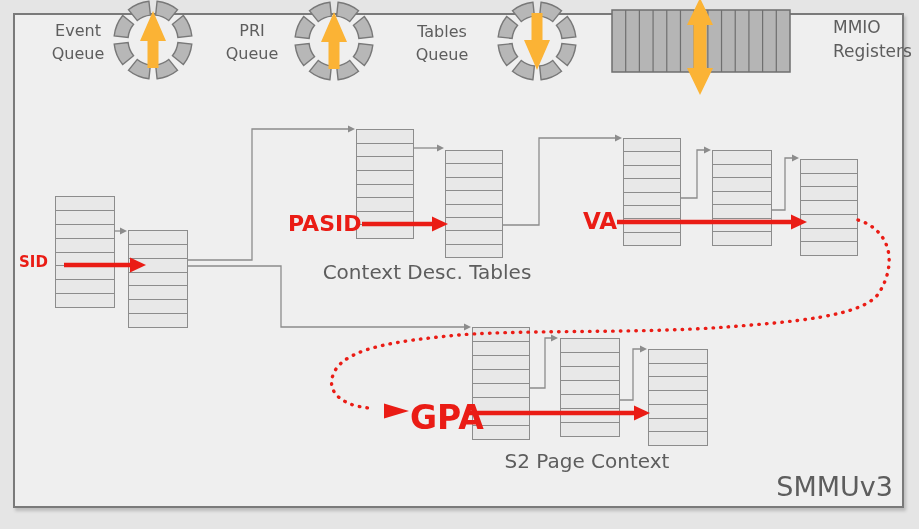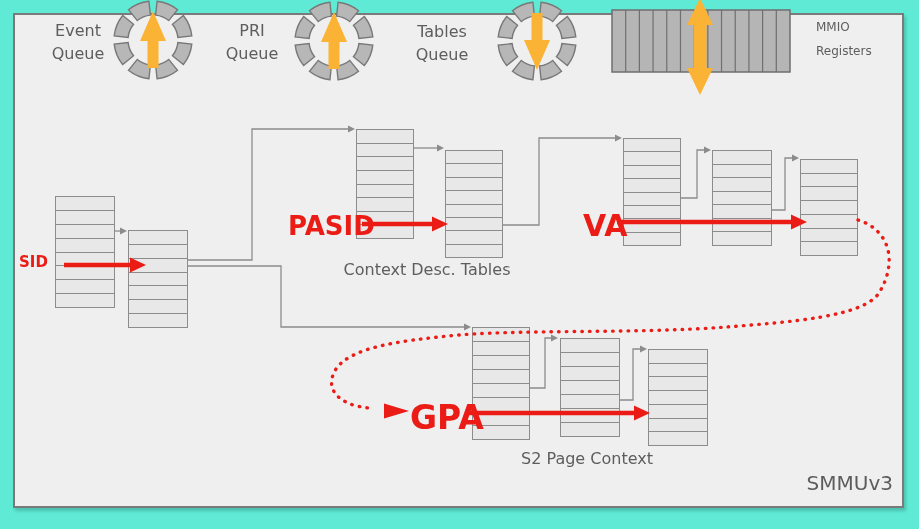--- a/index.html
+++ b/index.html
@@ -1,32 +1,32 @@
 <!DOCTYPE html>
 <html style="--red: #EA1C15; --boxbg: #EFEFEF; --boxborder: #7A7A7A; --tblfill: #E8E8E8; --tblborder: #8C8C8C; --textgray: #5D5D5D;"><head>
 <meta charset="utf-8">
 <style>
   html,body{margin:0;padding:0;background:#ffffff;}
-  .canvas{position:relative;width:919px;height:529px;background:#5eead4;overflow:hidden;
+  .canvas{position:relative;width:919px;height:529px;background:#e5e5e5;overflow:hidden;
           font-family:"DejaVu Sans", sans-serif;}
   .box{position:absolute;left:13px;top:13px;width:891px;height:495px;background:var(--boxbg,#efefef);
        border:2px solid var(--boxborder,#7a7a7a);box-sizing:border-box;
        box-shadow:2px 3px 3px rgba(0,0,0,0.18);}
   .tbl{position:absolute;background:var(--tblfill,#e8e8e8);border:1px solid var(--tblborder,#8c8c8c);
        box-sizing:border-box;display:flex;flex-direction:column;}
   .tbl .row{flex:1;border-top:1px solid var(--tblborder,#8c8c8c);}
   .tbl .row:first-child{border-top:none;}
   .overlay{position:absolute;left:0;top:0;pointer-events:none;}
   .qlabel{position:absolute;transform:translateX(-50%);text-align:center;color:var(--textgray,#5d5d5d);
           font-size:16px;line-height:23px;white-space:nowrap;}
-  .mmiolabel{position:absolute;color:var(--textgray,#5d5d5d);font-size:12px;line-height:24px;white-space:nowrap;}
+  .mmiolabel{position:absolute;color:var(--textgray,#5d5d5d);font-size:17px;line-height:24px;white-space:nowrap;margin-left:17px;}
   .caption{position:absolute;transform:translateX(-50%);color:var(--textgray,#5d5d5d);
-           font-size:16px;white-space:nowrap;}
+           font-size:20px;white-space:nowrap;}
   .redlabel{position:absolute;color:var(--red,#e8150f);font-weight:bold;white-space:nowrap;}
-  .title{position:absolute;color:var(--textgray,#5d5d5d);font-size:20px;white-space:nowrap;}
+  .title{position:absolute;color:var(--textgray,#5d5d5d);font-size:27px;white-space:nowrap;}
 </style>
 </head>
 <body>
 
 <div class="canvas">
   <div class="box"></div>
 
   <div class="tbl" id="t-stream-1" style="left: 55px; top: 196px; width: 60px; height: 112px;">
       <div class="row"></div>
       <div class="row"></div>
@@ -245,18 +245,18 @@
   </div>
   <div class="mmiolabel" style="left:816px;top:15px">
     <div>MMIO</div>
     <div>Registers</div>
   </div>
 
   <div class="caption" style="left:427px;top:260px">Context Desc. Tables</div>
   <div class="caption" style="left:587px;top:449px">S2 Page Context</div>
 
   <div class="redlabel" style="left:19px;top:253px;font-size:15px">SID</div>
-  <div class="redlabel" style="left:288px;top:211px;font-size:26px">PASID</div>
-  <div class="redlabel" style="left:583px;top:208px;font-size:30px">VA</div>
+  <div class="redlabel" style="left:288px;top:211px;font-size:22px">PASID</div>
+  <div class="redlabel" style="left:583px;top:208px;font-size:23px">VA</div>
   <div class="redlabel" style="left:410px;top:398px;font-size:33px">GPA</div>
 
   <div class="title" style="right:26px;top:471px">SMMUv3</div>
 </div>
 
 </body></html>

